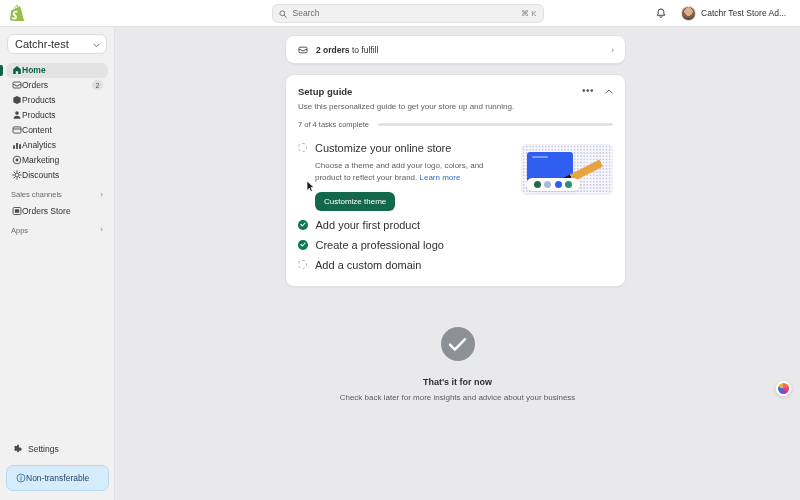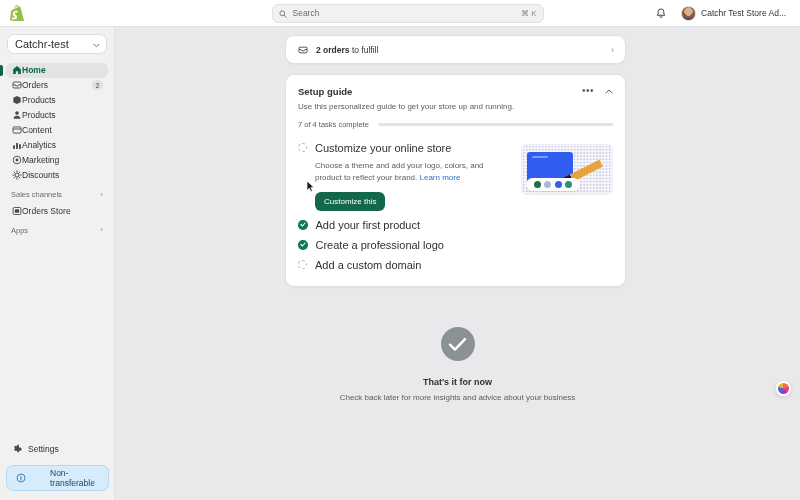--- a/index.html
+++ b/index.html
@@ -76,21 +76,21 @@
   .chev { color: #8a8a8a; font-size: 8px; line-height: 1; }
 
   .sbfooter { position: absolute; bottom: 0; left: 0; width: 115px; padding: 0 6px 9px 6px; }
   .settings-row {
     height: 15px; display: flex; align-items: center; gap: 6px; padding: 0 5px;
     border-radius: 6px; margin-bottom: 9px;
   }
   .settings-row .lbl { font-size: 8.5px; color: #303030; }
   .nontrans {
     height: 26px; background: #d7ecfb; border: 1px solid #b5d9f2; border-radius: 7px;
-    display: flex; align-items: center; gap: 24px; padding: 0 8px;
+    display: flex; align-items: center; gap: 0; padding: 0 8px;
   }
   .nontrans .lbl { font-size: 8.5px; color: #1c3f5e; }
 
   
   .main { position: absolute; top: 27px; left: 115px; width: 685px; height: 473px; overflow: hidden; }
 
   .card {
     background: #fff; border: 1px solid #e0e0e0; border-radius: 9px;
     box-shadow: 0 1px 1px rgba(0,0,0,.04);
   }
@@ -413,21 +413,21 @@
       <div class="task">
         <span class="circle-empty"></span>
         <div class="task-body">
           <div class="task-main">
             <div style="flex:1;">
               <div class="task-title">Customize your online store</div>
               <div class="task-desc">
                 <span>Choose a theme and add your logo, colors, and product to reflect your brand.</span>
                 <span class="learn">Learn more</span>
               </div>
-              <button class="btn-primary">Customize this</button>
+              <button class="btn-primary">Customize theme</button>
             </div>
             <div class="illus">
               <span class="illus-dots"></span>
               <span class="illus-win"></span>
               <span class="illus-brush"></span>
               <span class="illus-swatches">
                 <span class="sw" style="background:#1f6b4a"></span>
                 <span class="sw" style="background:#aab7d6"></span>
                 <span class="sw" style="background:#2f5ef0"></span>
                 <span class="sw" style="background:#2f8f7a"></span>

